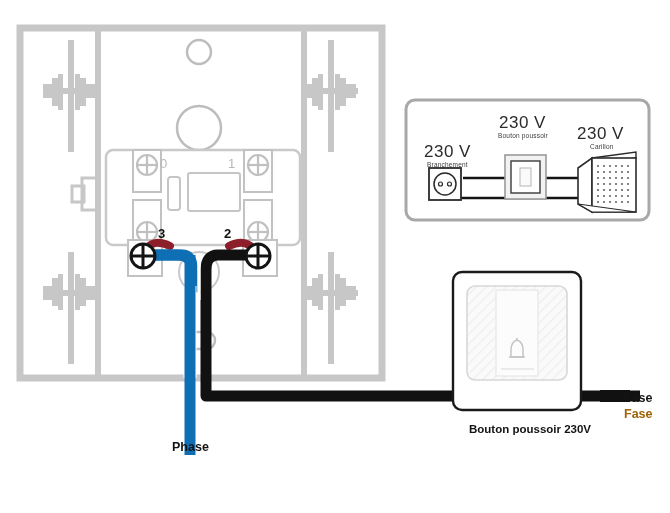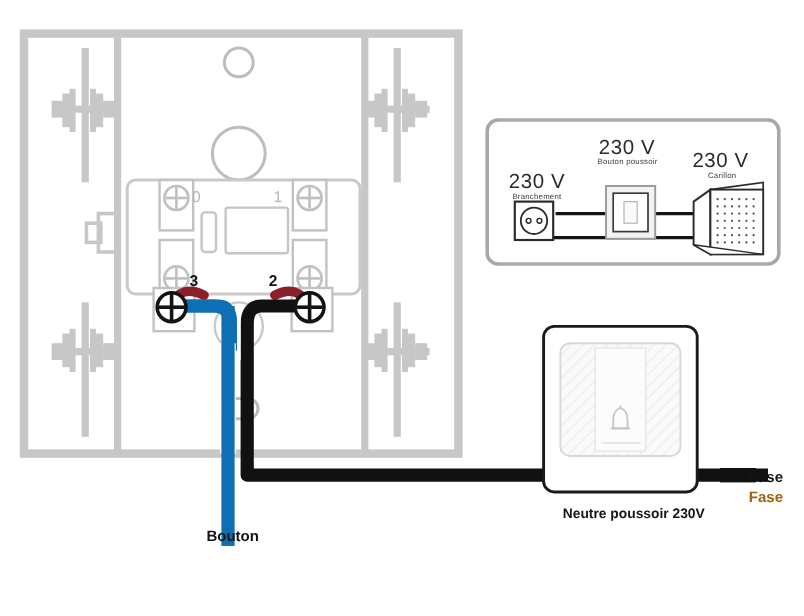--- a/index.html
+++ b/index.html
@@ -341,18 +341,18 @@
 
     <g fill="none" stroke="#c4c4c4" stroke-width="1.5" stroke-linejoin="round">
       <path d="M 511 357 L 511 350 Q 511 342 517 340 Q 523 342 523 350 L 523 357 Z"></path>
       <line x1="509" y1="357" x2="525" y2="357"></line>
       <line x1="517" y1="338" x2="517" y2="340"></line>
     </g>
 
     <line x1="501" y1="369" x2="534" y2="369" stroke="#e4e4e4" stroke-width="1.4"></line>
   </svg>
 
-  <div class="lbl lbl-neutre">Bouton</div>
+  <div class="lbl lbl-neutre">Phase</div>
   <div class="lbl lbl-phase">Fase</div>
   <div class="lbl lbl-fase">Fase</div>
-  <div class="lbl lbl-bouton-230">Neutre poussoir 230V</div>
+  <div class="lbl lbl-bouton-230">Bouton poussoir 230V</div>
 
 </div>
 
 </body></html>

